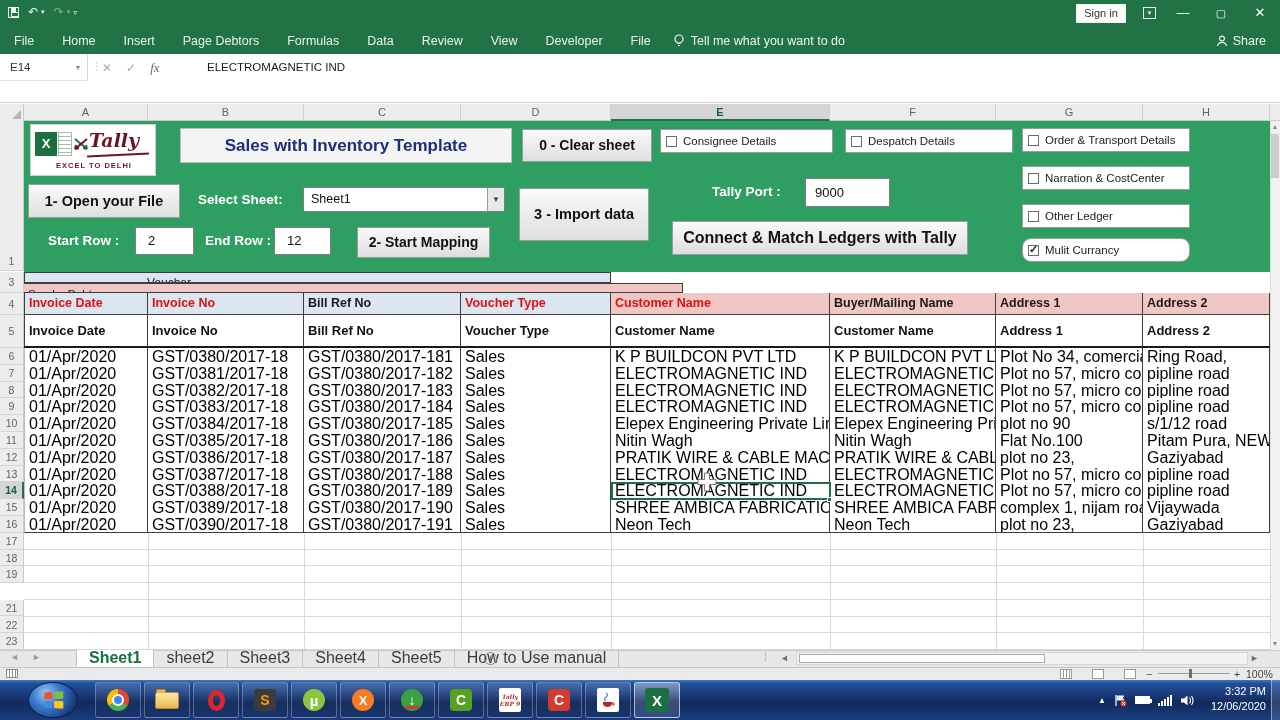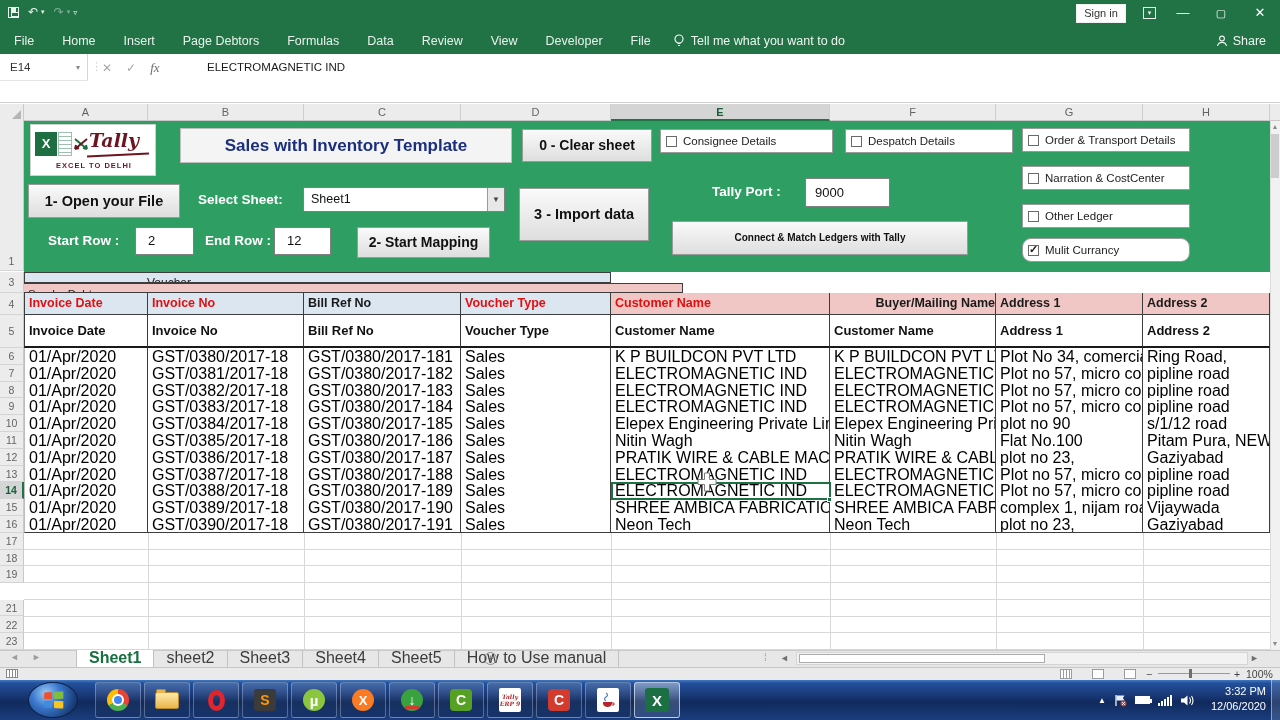--- a/index.html
+++ b/index.html
@@ -204,21 +204,21 @@
   <div class="abs btn3d" style="left:522px;top:129px;width:130px;height:33px;font-size:14px;line-height:31px">0 - Clear sheet</div>
   <div class="abs btn3d" style="left:28px;top:184px;width:152px;height:34px;font-size:14.5px;line-height:32px">1- Open your File</div>
   <div class="abs wlabel" style="left:198px;top:192px">Select Sheet:</div>
   <div class="abs whitebox" style="left:303px;top:187px;width:202px;height:25px;font-size:12.5px;line-height:23px;padding-left:7px">
     <span>Sheet1</span>
     <span class="dd-arrow" style="line-height:23px">▼</span>
   </div>
   <div class="abs btn3d" style="left:519px;top:188px;width:130px;height:53px;font-size:14.5px;line-height:51px">3 - Import data</div>
   <div class="abs wlabel" style="left:712px;top:184px">Tally Port :</div>
   <div class="abs whitebox" style="left:805px;top:178px;width:85px;height:29px;font-size:13px;line-height:27px;padding-left:9px">9000</div>
-  <div class="abs btn3d" style="left:672px;top:221px;width:296px;height:34px;font-size:10px;line-height:32px">Connect &amp; Match Ledgers with Tally</div>
+  <div class="abs btn3d" style="left:672px;top:221px;width:296px;height:34px;font-size:16px;line-height:32px">Connect &amp; Match Ledgers with Tally</div>
   <div class="abs wlabel" style="left:48px;top:233px">Start Row :</div>
   <div class="abs whitebox" style="left:135px;top:227px;width:59px;height:28px;font-size:13px;line-height:26px;padding-left:12px">2</div>
   <div class="abs wlabel" style="left:205px;top:233px">End Row :</div>
   <div class="abs whitebox" style="left:274px;top:227px;width:57px;height:28px;font-size:13px;line-height:26px;padding-left:12px">12</div>
   <div class="abs btn3d" style="left:357px;top:227px;width:133px;height:31px;font-size:14px;line-height:29px">2- Start Mapping</div>
   <div id="checkboxes">
       <div class="abs chk" style="left: 660px; top: 129px; width: 173px;">
         <span class="box"></span>
         <span>Consignee Details</span>
       </div>
@@ -248,21 +248,21 @@
       <div class="trow" style="top: 272px; height: 21px; flex-direction: column;">
         <div class="tcell grp-voucher" style="width: 587px; line-height: 20px; border-top: 1px solid rgb(61, 61, 61); border-left: 1px solid rgb(61, 61, 61); border-bottom: 1px solid rgb(61, 61, 61);"><span>Voucher</span></div>
         <div class="tcell grp-sundry" style="width: 659px; line-height: 20px; border-top: 1px solid rgb(61, 61, 61); border-bottom: 1px solid rgb(61, 61, 61);">Sundry Debtors</div>
       </div>
       <div class="trow" style="top: 293px; height: 22px;">
         <div class="tcell hdr4 red" style="width: 124px; background: rgb(220, 230, 241); border-bottom: 1px solid rgb(61, 61, 61); border-left: 1px solid rgb(61, 61, 61);">Invoice Date</div>
         <div class="tcell hdr4 red" style="width: 156px; background: rgb(220, 230, 241); border-bottom: 1px solid rgb(61, 61, 61);">Invoice No</div>
         <div class="tcell hdr4 blk" style="width: 157px; background: rgb(220, 230, 241); border-bottom: 1px solid rgb(61, 61, 61);">Bill Ref No</div>
         <div class="tcell hdr4 red" style="width: 150px; background: rgb(220, 230, 241); border-bottom: 1px solid rgb(61, 61, 61);">Voucher Type</div>
         <div class="tcell hdr4 red" style="width: 219px; background: rgb(240, 199, 197); border-bottom: 1px solid rgb(61, 61, 61);">Customer Name</div>
-        <div class="tcell hdr4 blk" style="width: 166px; background: rgb(240, 199, 197); border-bottom: 1px solid rgb(61, 61, 61); text-align: right;">Buyer/Mailing Name</div>
+        <div class="tcell hdr4 blk" style="width: 166px; background: rgb(240, 199, 197); border-bottom: 1px solid rgb(61, 61, 61);">Buyer/Mailing Name</div>
         <div class="tcell hdr4 blk" style="width: 147px; background: rgb(240, 199, 197); border-bottom: 1px solid rgb(61, 61, 61);">Address 1</div>
         <div class="tcell hdr4 blk" style="width: 127px; background: rgb(240, 199, 197); border-bottom: 1px solid rgb(61, 61, 61);">Address 2</div>
       </div>
       <div class="trow" style="top: 315px; height: 33px;">
         <div class="tcell hdr5" style="width: 124px; border-bottom: 2px solid rgb(26, 26, 26); border-left: 1px solid rgb(61, 61, 61);">Invoice Date</div>
         <div class="tcell hdr5" style="width: 156px; border-bottom: 2px solid rgb(26, 26, 26);">Invoice No</div>
         <div class="tcell hdr5" style="width: 157px; border-bottom: 2px solid rgb(26, 26, 26);">Bill Ref No</div>
         <div class="tcell hdr5" style="width: 150px; border-bottom: 2px solid rgb(26, 26, 26);">Voucher Type</div>
         <div class="tcell hdr5" style="width: 219px; border-bottom: 2px solid rgb(26, 26, 26);">Customer Name</div>
         <div class="tcell hdr5" style="width: 166px; border-bottom: 2px solid rgb(26, 26, 26);">Customer Name</div>

